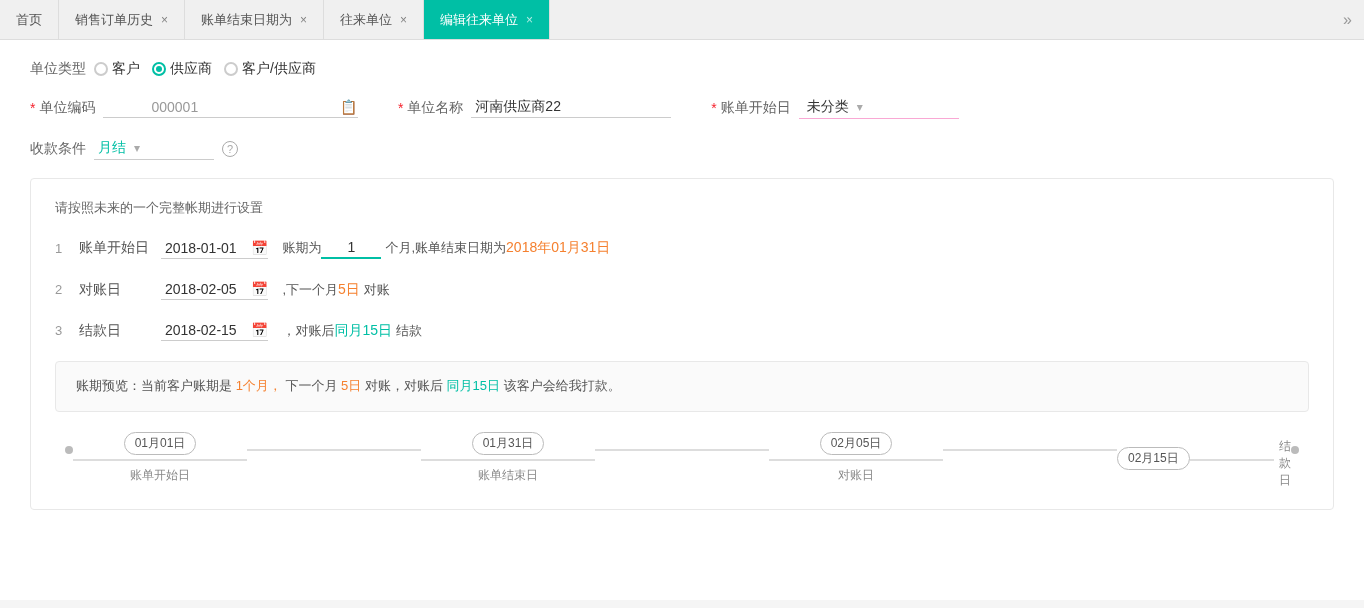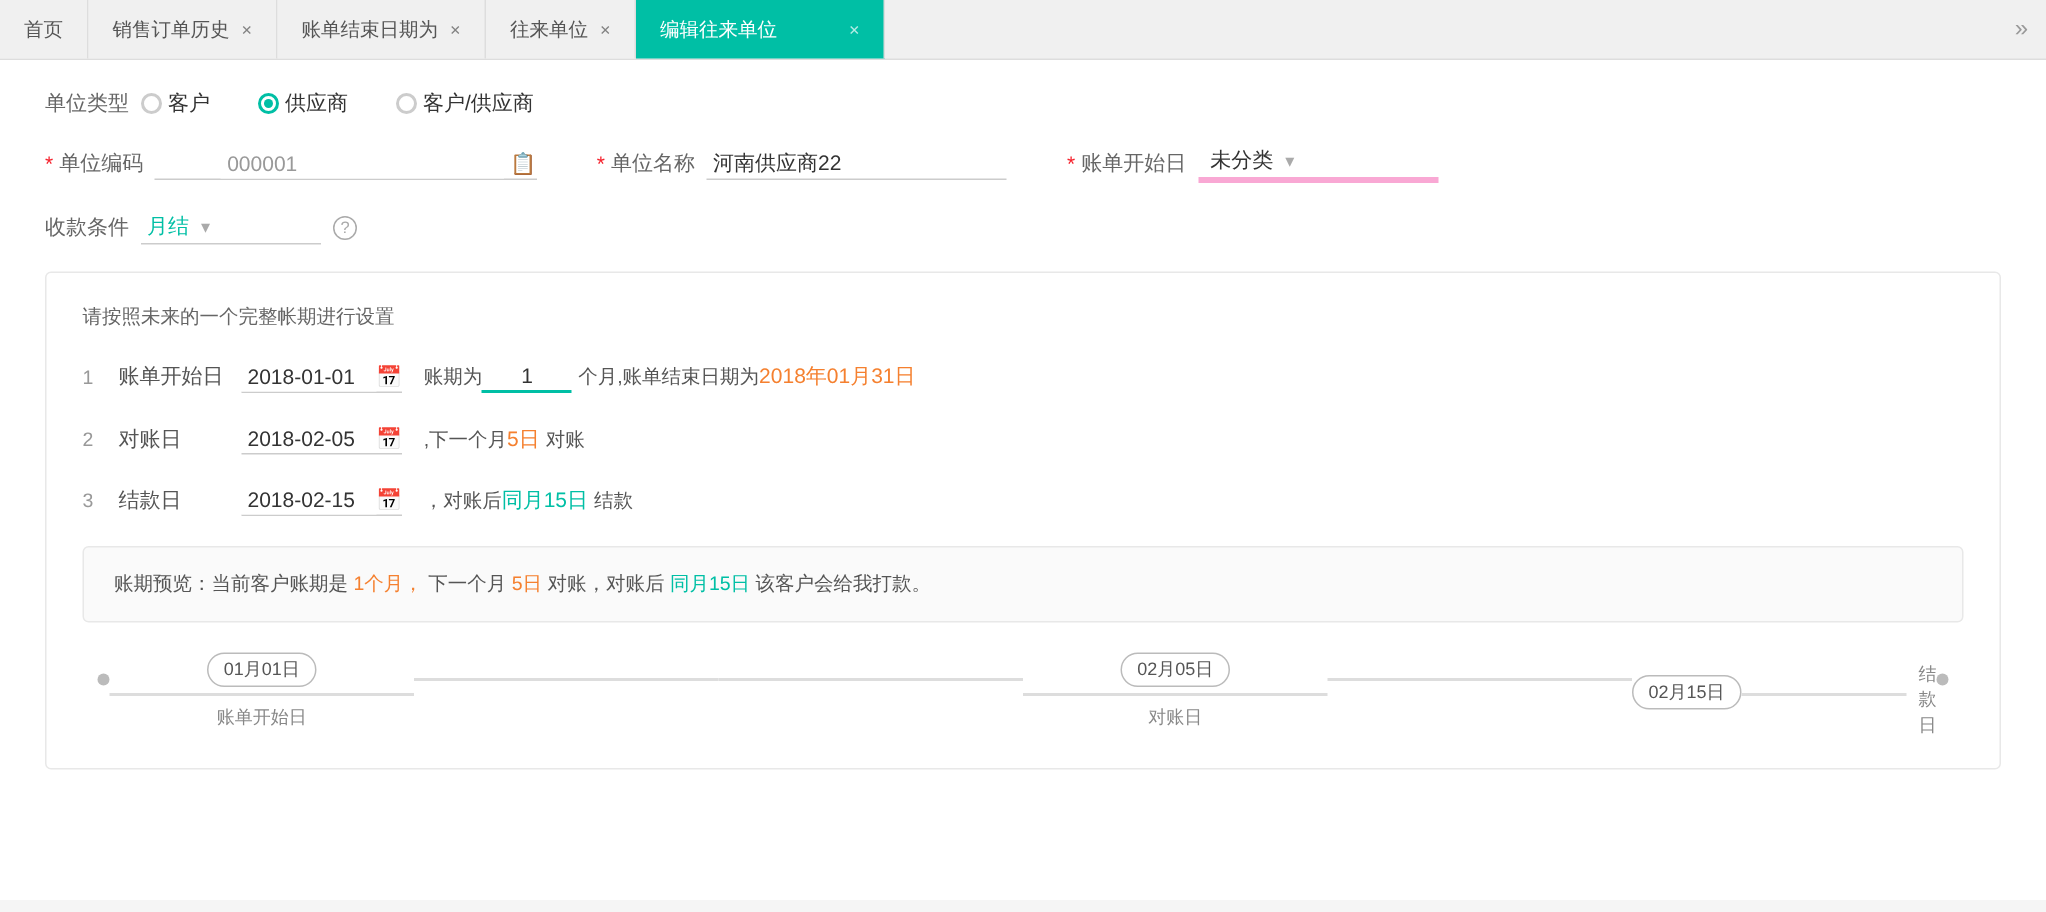--- a/index.html
+++ b/index.html
@@ -20,21 +20,20 @@
       cursor: pointer;
       font-size: 13px;
       color: #555;
       border-right: 1px solid #ddd;
       white-space: nowrap;
       background: #f0f0f0;
     }
     .tab.active {
       background: #00bfa5;
       color: #fff;
-      gap: 40px;
     }
     .tab .close-btn {
       margin-left: 8px;
       font-size: 12px;
       opacity: 0.7;
       cursor: pointer;
     }
     .tab-expand {
       margin-left: auto;
       padding: 0 12px;
@@ -66,21 +65,21 @@
       margin-right: 8px;
       white-space: nowrap;
     }
     .required-star {
       color: #f5222d;
       margin-right: 4px;
     }
     .radio-group {
       display: flex;
       align-items: center;
-      gap: 32px;
+      gap: 12px;
     }
     .radio-item {
       display: flex; align-items: center; gap: 4px; cursor: pointer;
     }
     .radio-circle {
       width: 14px; height: 14px;
       border-radius: 50%;
       border: 2px solid #ccc;
       display: flex; align-items: center; justify-content: center;
     }
@@ -125,21 +124,21 @@
       border-bottom: 1px solid #ccc;
       padding: 2px 4px;
       min-width: 120px;
       cursor: pointer;
       color: #00bfa5;
     }
     .select-arrow { color: #aaa; margin-left: 8px; font-size: 12px; }
 
     .select-plain {
       display: flex; align-items: center;
-      border-bottom: 4px solid #f9a8d4;
+      border-bottom: 1px solid #f9a8d4;
       padding: 2px 8px;
       min-width: 160px;
       cursor: pointer;
       color: #333;
     }
 
     
     .help-icon {
       width: 16px; height: 16px;
       border-radius: 50%;
@@ -409,20 +408,29 @@
           <div class="t-badge">01月01日</div>
         </div>
         <div style="height:2px;background:#ddd;width:100%;"></div>
         <div class="t-node">
           <span class="t-label">账单开始日</span>
         </div>
       </div>
 
       <div class="t-line"></div>
 
+      <div style="display:flex;flex-direction:column;align-items:center;flex:1;">
+        <div class="t-node">
+          <div class="t-badge">01月31日</div>
+        </div>
+        <div style="height:2px;background:#ddd;width:100%;"></div>
+        <div class="t-node">
+          <span class="t-label">账单结束日</span>
+        </div>
+      </div>
 
       <div class="t-line"></div>
 
       <div style="display:flex;flex-direction:column;align-items:center;flex:1;">
         <div class="t-node">
           <div class="t-badge">02月05日</div>
         </div>
         <div style="height:2px;background:#ddd;width:100%;"></div>
         <div class="t-node">
           <span class="t-label">对账日</span>

